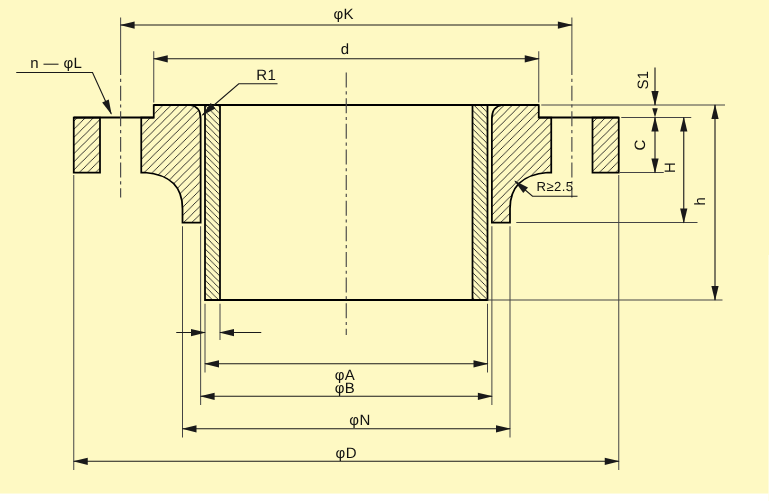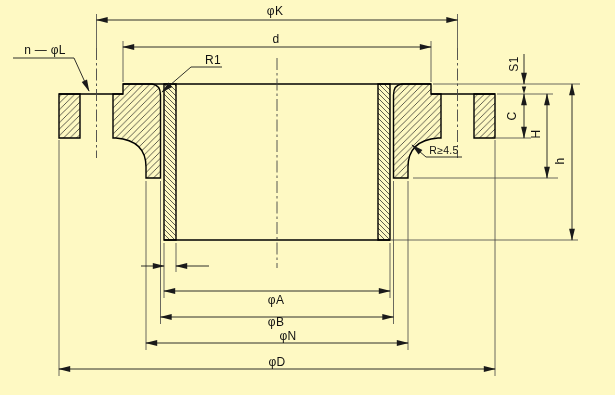--- a/index.html
+++ b/index.html
@@ -115,25 +115,25 @@
     <path d="M13,58 L74,58 L89,91" marker-end="url(#arr)"></path>
     <path d="M222,67 L191,67 L162,92" marker-end="url(#arr)"></path>
     <path d="M462,157 L426,157 L412,145" marker-end="url(#arr)"></path>
   </g>
 </svg>
 
 <span class="lbl" style="left:275px;top:11px;">φK</span>
 <span class="lbl" style="left:276px;top:39px;">d</span>
 <span class="lbl" style="left:45px;top:50px;text-align:right;">n — φL</span>
 <span class="lbl" style="left:189px;top:60px;margin-left:24px;">R1</span>
-<span class="lbl small" style="left:444px;top:150px;">R≥4.5</span>
+<span class="lbl small" style="left:444px;top:150px;">R≥2.5</span>
 
 <span class="lbl rot" style="left:514px;top:64px;">S1</span>
 <span class="lbl rot" style="left:512px;top:116px;">C</span>
 <span class="lbl rot" style="left:536px;top:134px;">H</span>
 <span class="lbl rot" style="left:560px;top:161px;">h</span>
 
 <span class="lbl" style="left:276px;top:300px;">φA</span>
-<span class="lbl" style="left:276px;top:310px;margin-top:12px;">φB</span>
+<span class="lbl" style="left:276px;top:310px;">φB</span>
 <span class="lbl" style="left:288px;top:336px;">φN</span>
 <span class="lbl" style="left:277px;top:362px;text-align:right;">φD</span>
 
 </div>
 
 </body></html>

